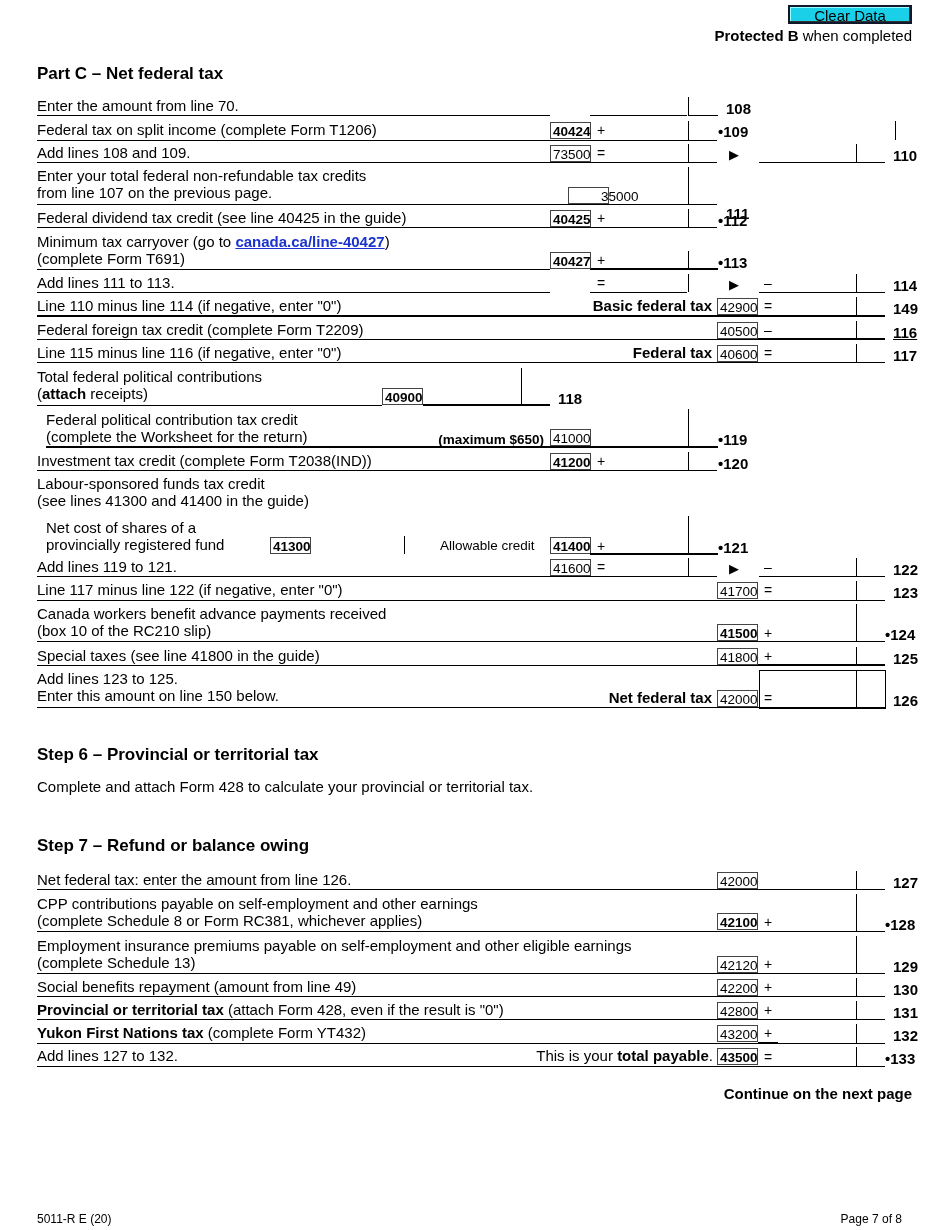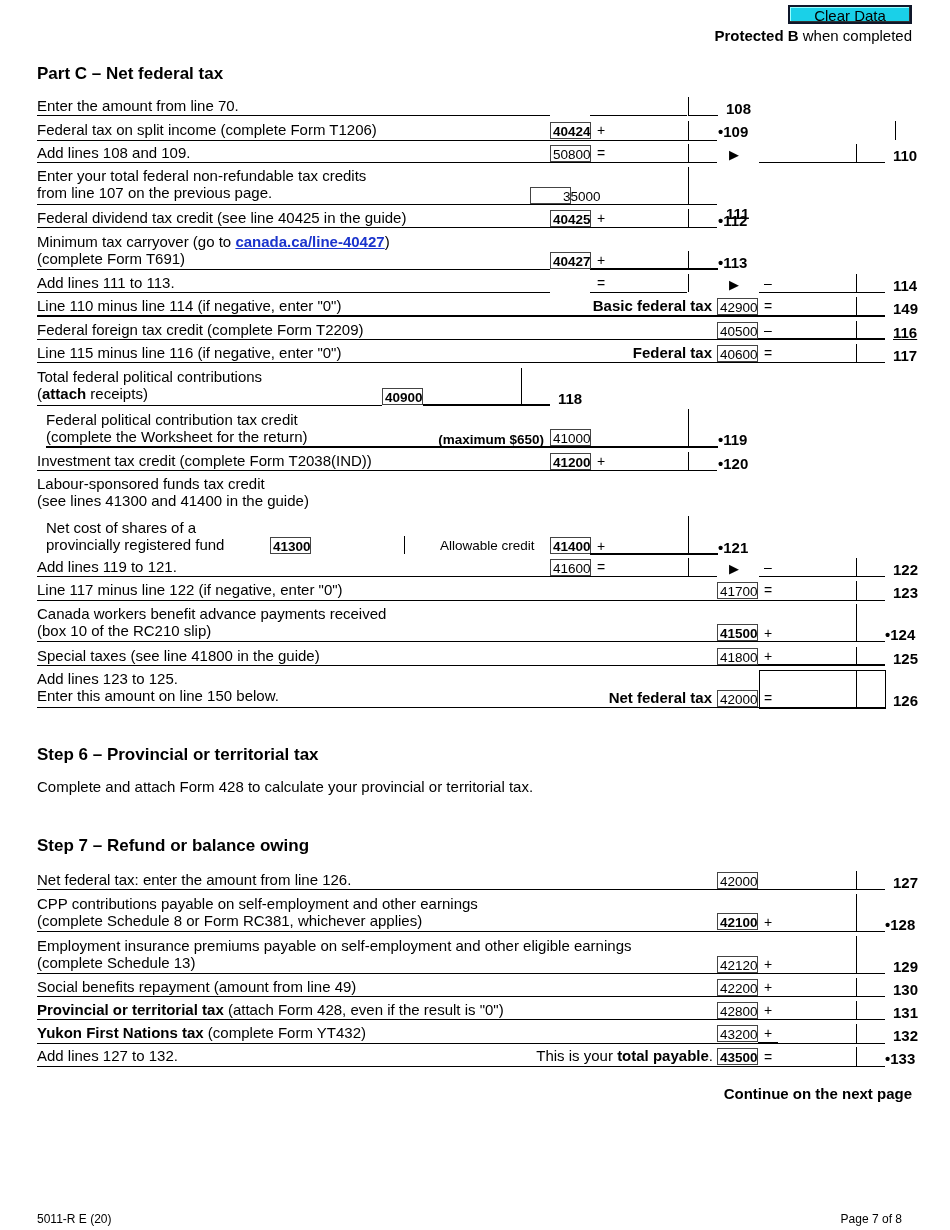--- a/index.html
+++ b/index.html
@@ -42,33 +42,33 @@
 <div class="rule" style="left:37px;width:680px;top:140px;"></div>
 <div class="vl" style="left:895px;top:121px;height:19px;"></div>
 <div class="code b" style="left:550px;top:122px;width:41px;">40424</div>
 <div class="op" style="left:597px;top:122px;">+</div>
 <div class="vl" style="left:688px;top:121px;height:19px;"></div>
 <input class="field" style="left: 610px; top: 120px; width: 76px;">
 <div class="ln" style="left:718px;top:123px;">•<span>109</span></div>
 
 <div class="abs t" style="left:37px;top:144px;">Add lines 108 and 109.</div>
 <div class="rule" style="left:37px;width:680px;top:162px;"></div>
-<div class="code" style="left:550px;top:145px;width:41px;">50800</div>
+<div class="code" style="left:550px;top:145px;width:41px;">73500</div>
 <div class="op" style="left:597px;top:145px;">=</div>
 <div class="vl" style="left:688px;top:144px;height:18px;"></div>
 <div class="arrow" style="left:729px;top:146px;">▶</div>
 <div class="rule" style="left:759px;width:126px;top:162px;"></div>
 <div class="vl" style="left:856px;top:144px;height:18px;"></div>
 <input class="field" style="left: 760px; top: 143px; width: 94px;">
 <div class="ln" style="left:893px;top:147px;">110</div>
 
 <div class="abs t" style="left:37px;top:167px;">Enter your total federal non-refundable tax credits</div>
 <div class="abs t" style="left:37px;top:184px;">from line 107 on the previous page.</div>
 <div class="rule" style="left:37px;width:680px;top:204px;"></div>
-<div class="code" style="left:530px;top:187px;width:41px;padding-left:32px;">35000</div>
+<div class="code" style="left:568px;top:187px;width:41px;padding-left:32px;">35000</div>
 <div class="vl" style="left:688px;top:167px;height:37px;"></div>
 <input class="field" style="left: 610px; top: 184px; width: 76px;">
 <div class="ln" style="left:726px;top:205px;">111</div>
 
 <div class="abs t" style="left:37px;top:209px;">Federal dividend tax credit (see line 40425 in the guide)</div>
 <div class="rule" style="left:37px;width:680px;top:227px;"></div>
 <div class="code b" style="left:550px;top:210px;width:41px;">40425</div>
 <div class="op" style="left:597px;top:210px;">+</div>
 <div class="vl" style="left:688px;top:209px;height:18px;"></div>
 <input class="field" style="left: 610px; top: 208px; width: 76px;">

